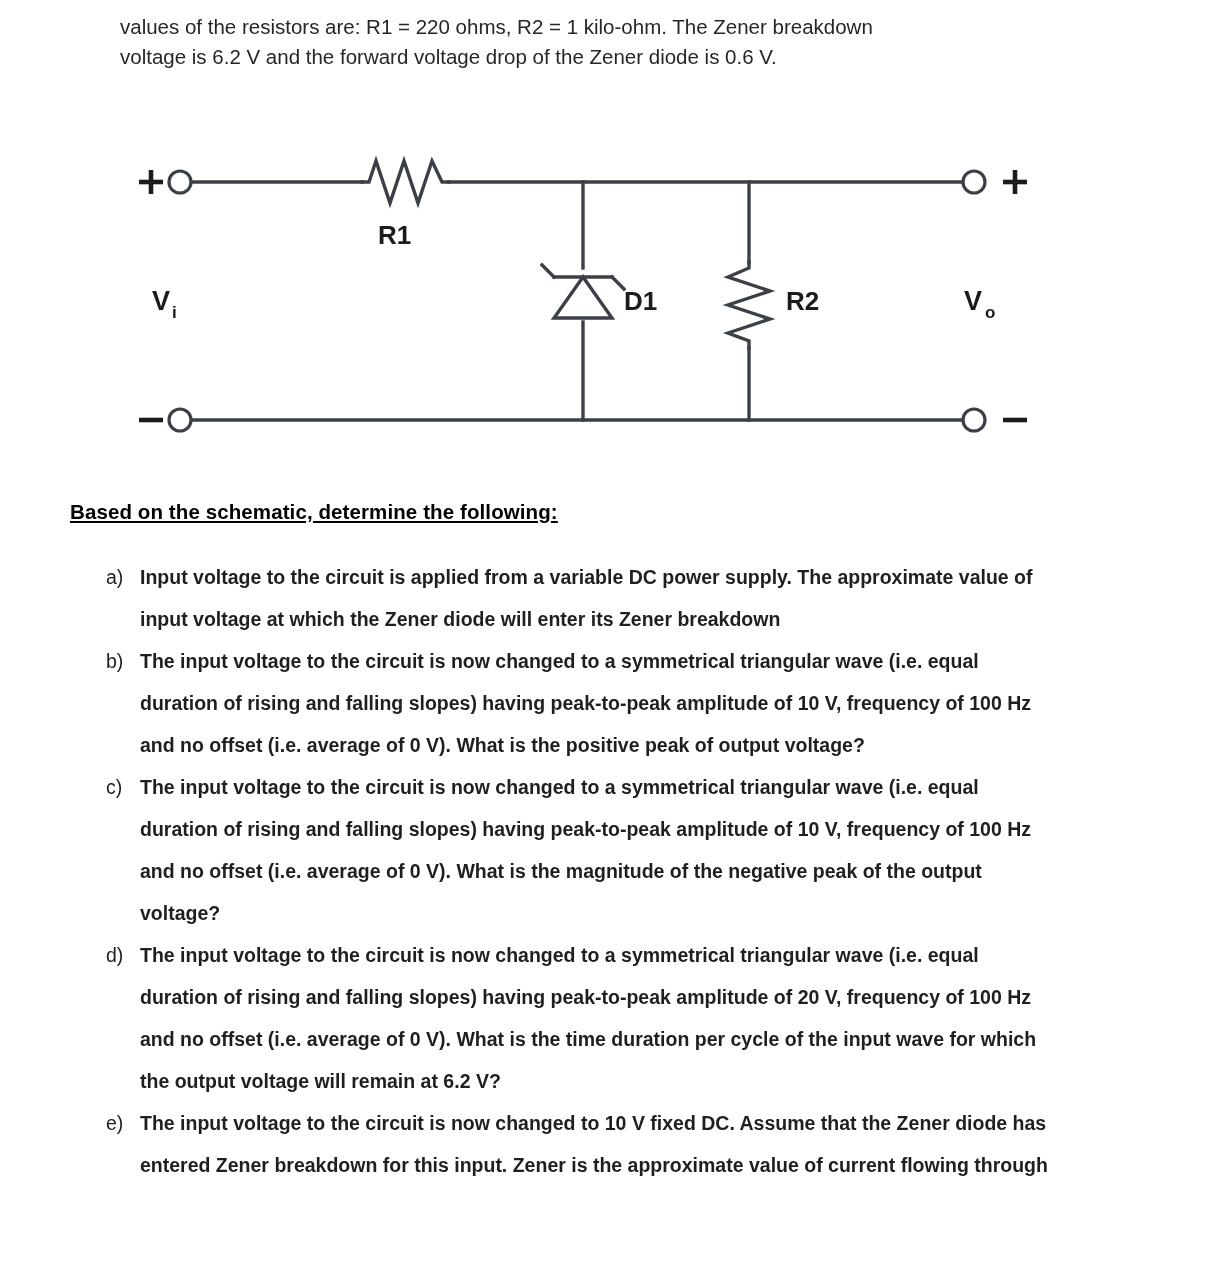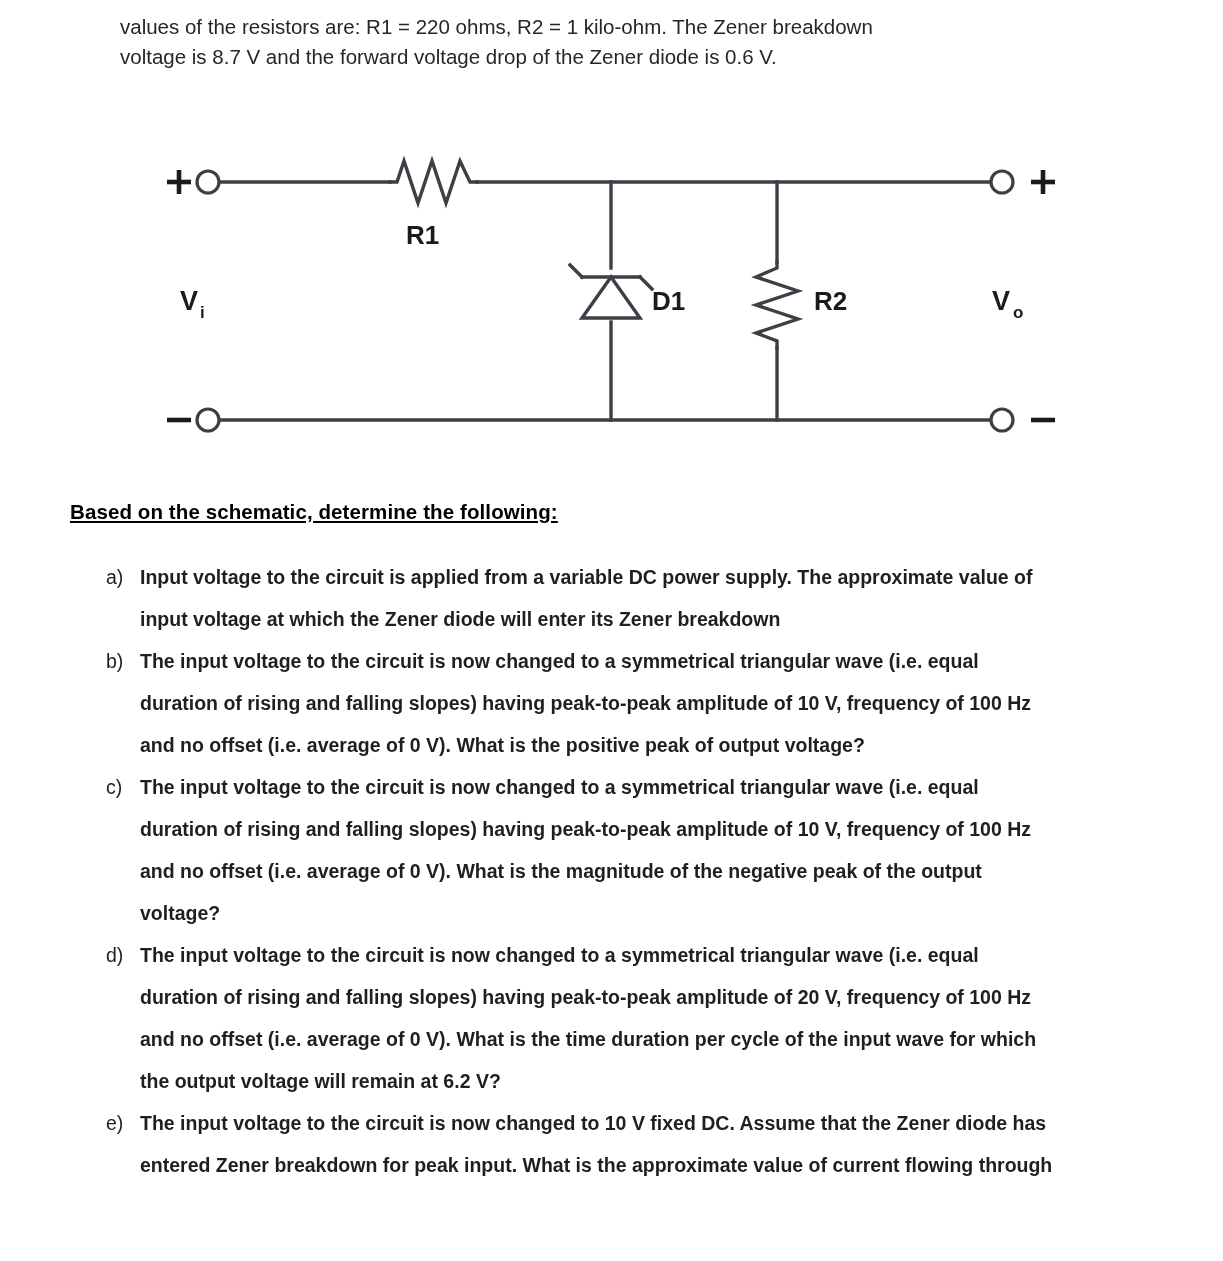--- a/index.html
+++ b/index.html
@@ -24,21 +24,21 @@
     width: 1000px;
     font-size: 20.5px;
     line-height: 30px;
     color: #262626;
   }
   #intro .line { white-space: nowrap; }
 
   
   #schematic {
     position: absolute;
-    left: 152px;
+    left: 124px;
     top: 140px;
     width: 930px;
     height: 320px;
   }
   #schematic svg { display: block; }
 
   
   #heading {
     position: absolute;
     left: 70px;
@@ -78,21 +78,21 @@
     line-height: 42px;
     color: #1f1f1f;
     white-space: nowrap;
   }
 </style>
 </head>
 <body>
 
 <div id="intro">
   <div class="line">values of the resistors are: R1 = 220 ohms, R2 = 1 kilo-ohm. The Zener breakdown</div>
-  <div class="line">voltage is 8.7 V and the forward voltage drop of the Zener diode is 0.6 V.</div>
+  <div class="line">voltage is 6.2 V and the forward voltage drop of the Zener diode is 0.6 V.</div>
 </div>
 
 <div id="schematic">
   <svg width="930" height="320" viewBox="0 0 930 320" xmlns="http://www.w3.org/2000/svg">
     <g stroke="#3b3f46" stroke-width="3.4" fill="none" stroke-linecap="square">
 
       <line x1="68" y1="42" x2="238" y2="42"></line>
 
       <polyline points="238,42 245,42 252,21 266,63 280,21 294,63 308,21 318,42 325,42"></polyline>
 
@@ -183,17 +183,17 @@
       <div class="qline">duration of rising and falling slopes) having peak-to-peak amplitude of 20 V, frequency of 100 Hz</div>
       <div class="qline">and no offset (i.e. average of 0 V). What is the time duration per cycle of the input wave for which</div>
       <div class="qline">the output voltage will remain at 6.2 V?</div>
     </div>
   </div>
 
   <div class="qitem">
     <div class="qmarker">e)</div>
     <div class="qbody">
       <div class="qline">The input voltage to the circuit is now changed to 10 V fixed DC. Assume that the Zener diode has</div>
-      <div class="qline">entered Zener breakdown for peak input. What is the approximate value of current flowing through</div>
+      <div class="qline">entered Zener breakdown for this input. Zener is the approximate value of current flowing through</div>
     </div>
   </div>
 
 </div>
 
 </body></html>

